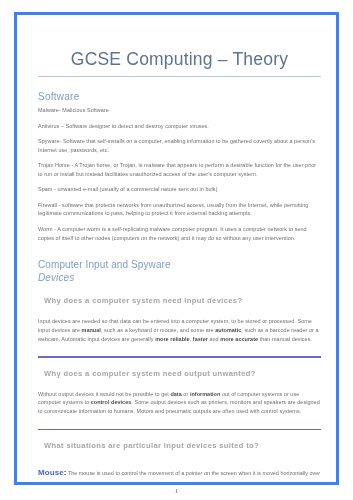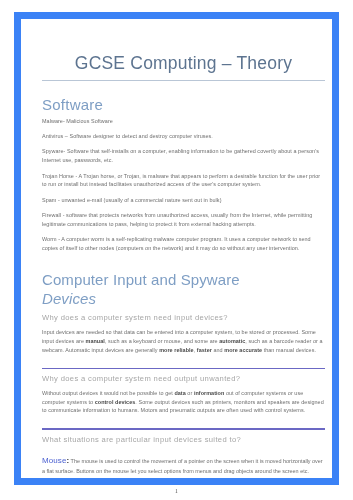--- a/index.html
+++ b/index.html
@@ -24,21 +24,21 @@
   }
 
   
   .page-sheet {
     position: absolute;
     left: 14px;
     top: 12px;
     width: 325px;
     height: 473px;
     box-sizing: border-box;
-    border: 7px solid #3b82f6;
+    border: 3px solid #3b82f6;
     background: #ffffff;
     overflow: hidden;
   }
 
   .page-inner {
     position: absolute;
     left: 21px;
     top: 0px;
     width: 283px;
     height: 100%;
@@ -60,44 +60,44 @@
     margin-top: 6px;
     height: 1px;
     background: #b9c6d6;
     width: 100%;
   }
 
   
   .section-heading {
     margin: 0;
     padding-top: 14px;
-    font-size: 15px;
+    font-size: 10px;
     font-weight: 400;
     letter-spacing: 0.25px;
     color: #7e9ec4;
     line-height: 1.28;
   }
   .section-heading.two-line {
     padding-top: 17px;
     letter-spacing: 0.1px;
   }
   .section-heading .hl2 { display: block; font-style: italic; }
 
   
   .accent-rule {
     height: 1.4px;
     background: #6b68c4;
     width: 100%;
     margin-top: 13px;
   }
   .sub-heading {
-    margin: 0;
+    margin: 6px;
     padding-top: 5px;
     font-size: 7.6px;
-    font-weight: 400;
+    font-weight: 700;
     letter-spacing: 0.35px;
     color: #a6a6a6;
     line-height: 1.3;
   }
 
   
   .para {
     margin: 0;
     padding-top: 6.5px;
     font-size: 5.45px;
@@ -107,21 +107,21 @@
     letter-spacing: 0.05px;
   }
   .para.first-def { padding-top: 2.5px; }
   .para b { font-weight: 700; color: #4a4a4a; }
 
   .body-block { padding-top: 5px; }
   .body-block .para { padding-top: 0; }
 
   .mouse-lead {
     font-size: 8px;
-    font-weight: 400;
+    font-weight: 700;
     color: #4a5fd0;
     letter-spacing: 0.1px;
   }
   .mouse-colon {
     font-size: 8px;
     font-weight: 700;
     color: #2b2b2b;
   }
 
   .para-mouse {

